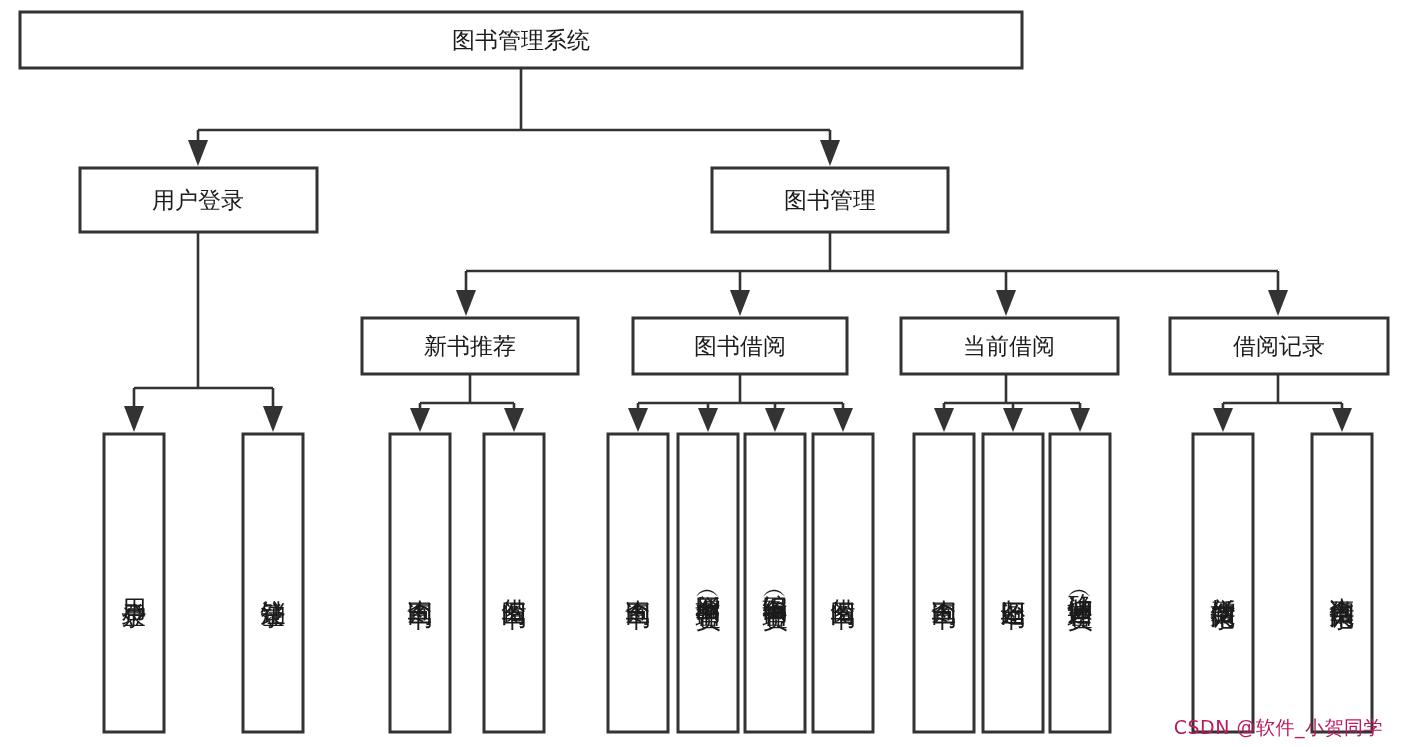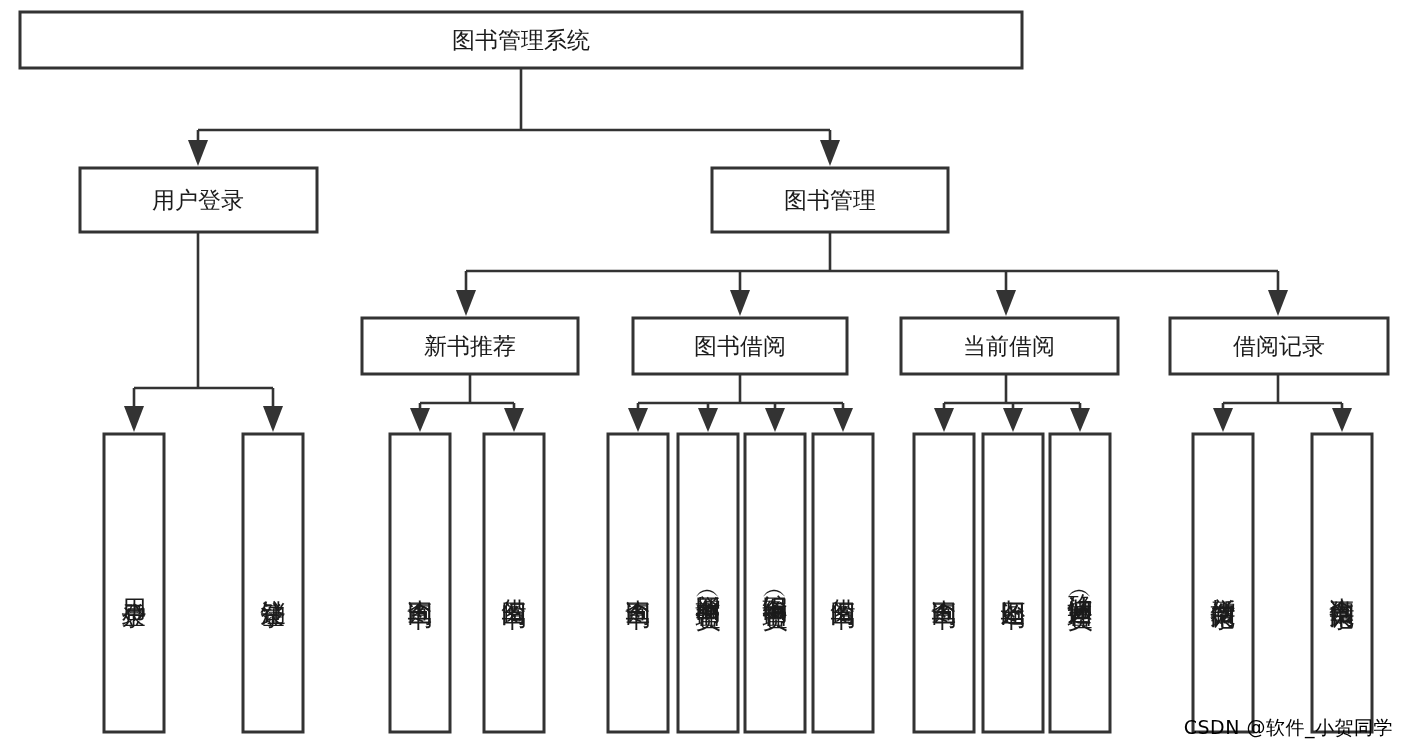--- a/index.html
+++ b/index.html
@@ -58,25 +58,25 @@
     letter-spacing: 2px;
     color: #1b1b1b;
     display: flex;
     align-items: center;
     justify-content: center;
     text-align: center;
     pointer-events: none;
   }
   .watermark {
     position: absolute;
-    right: 12px;
+    right: 22px;
     bottom: 6px;
     font-family: "DejaVu Sans", "Liberation Sans", sans-serif;
     font-size: 19px;
-    color: #000000;
+    color: #be185d;
     white-space: nowrap;
     letter-spacing: 0.5px;
   }
 </style>
 </head>
 <body>
 
 <div id="diagram-root">
 
   <svg id="diagram-svg" viewBox="0 0 1405 747">

